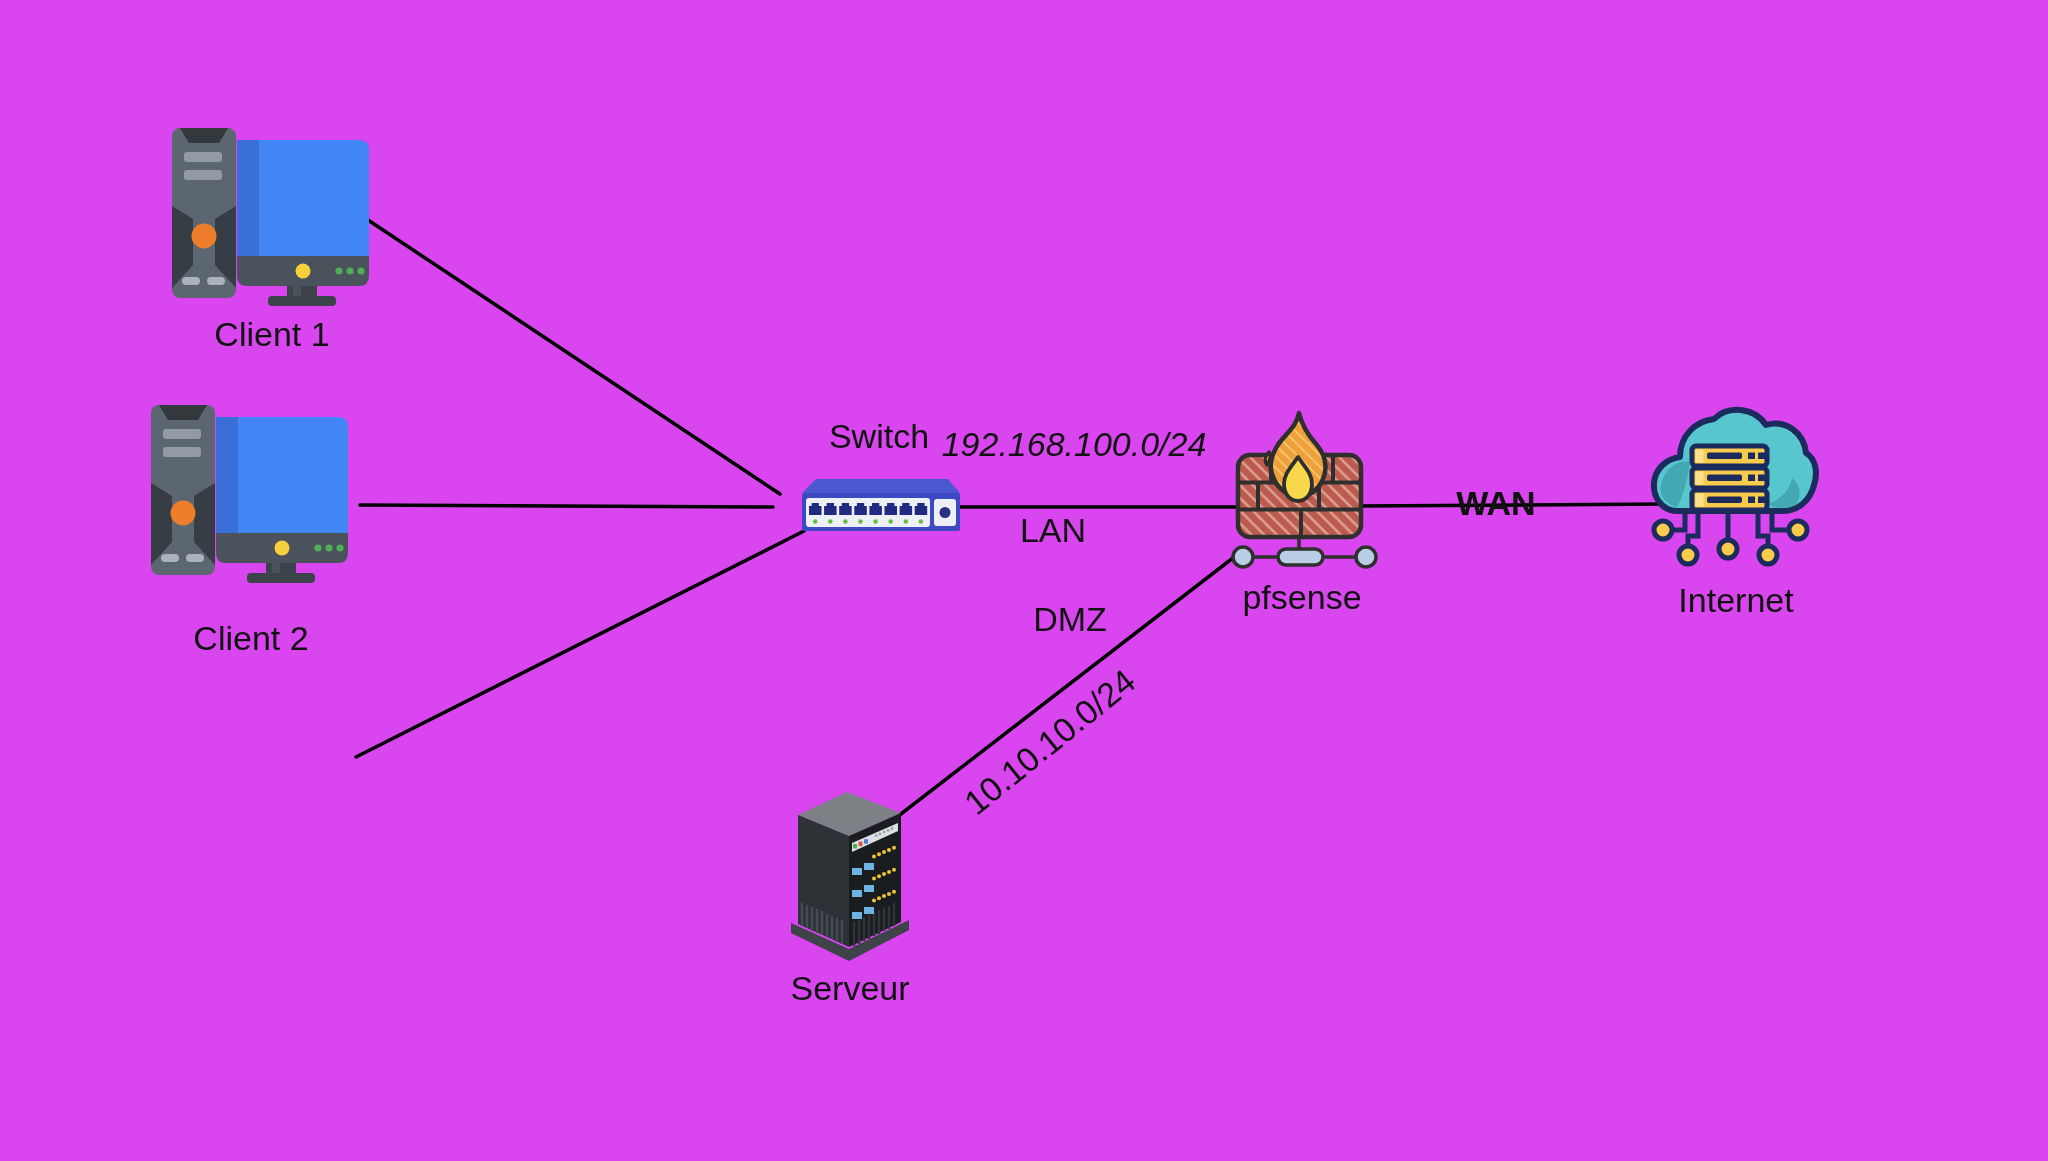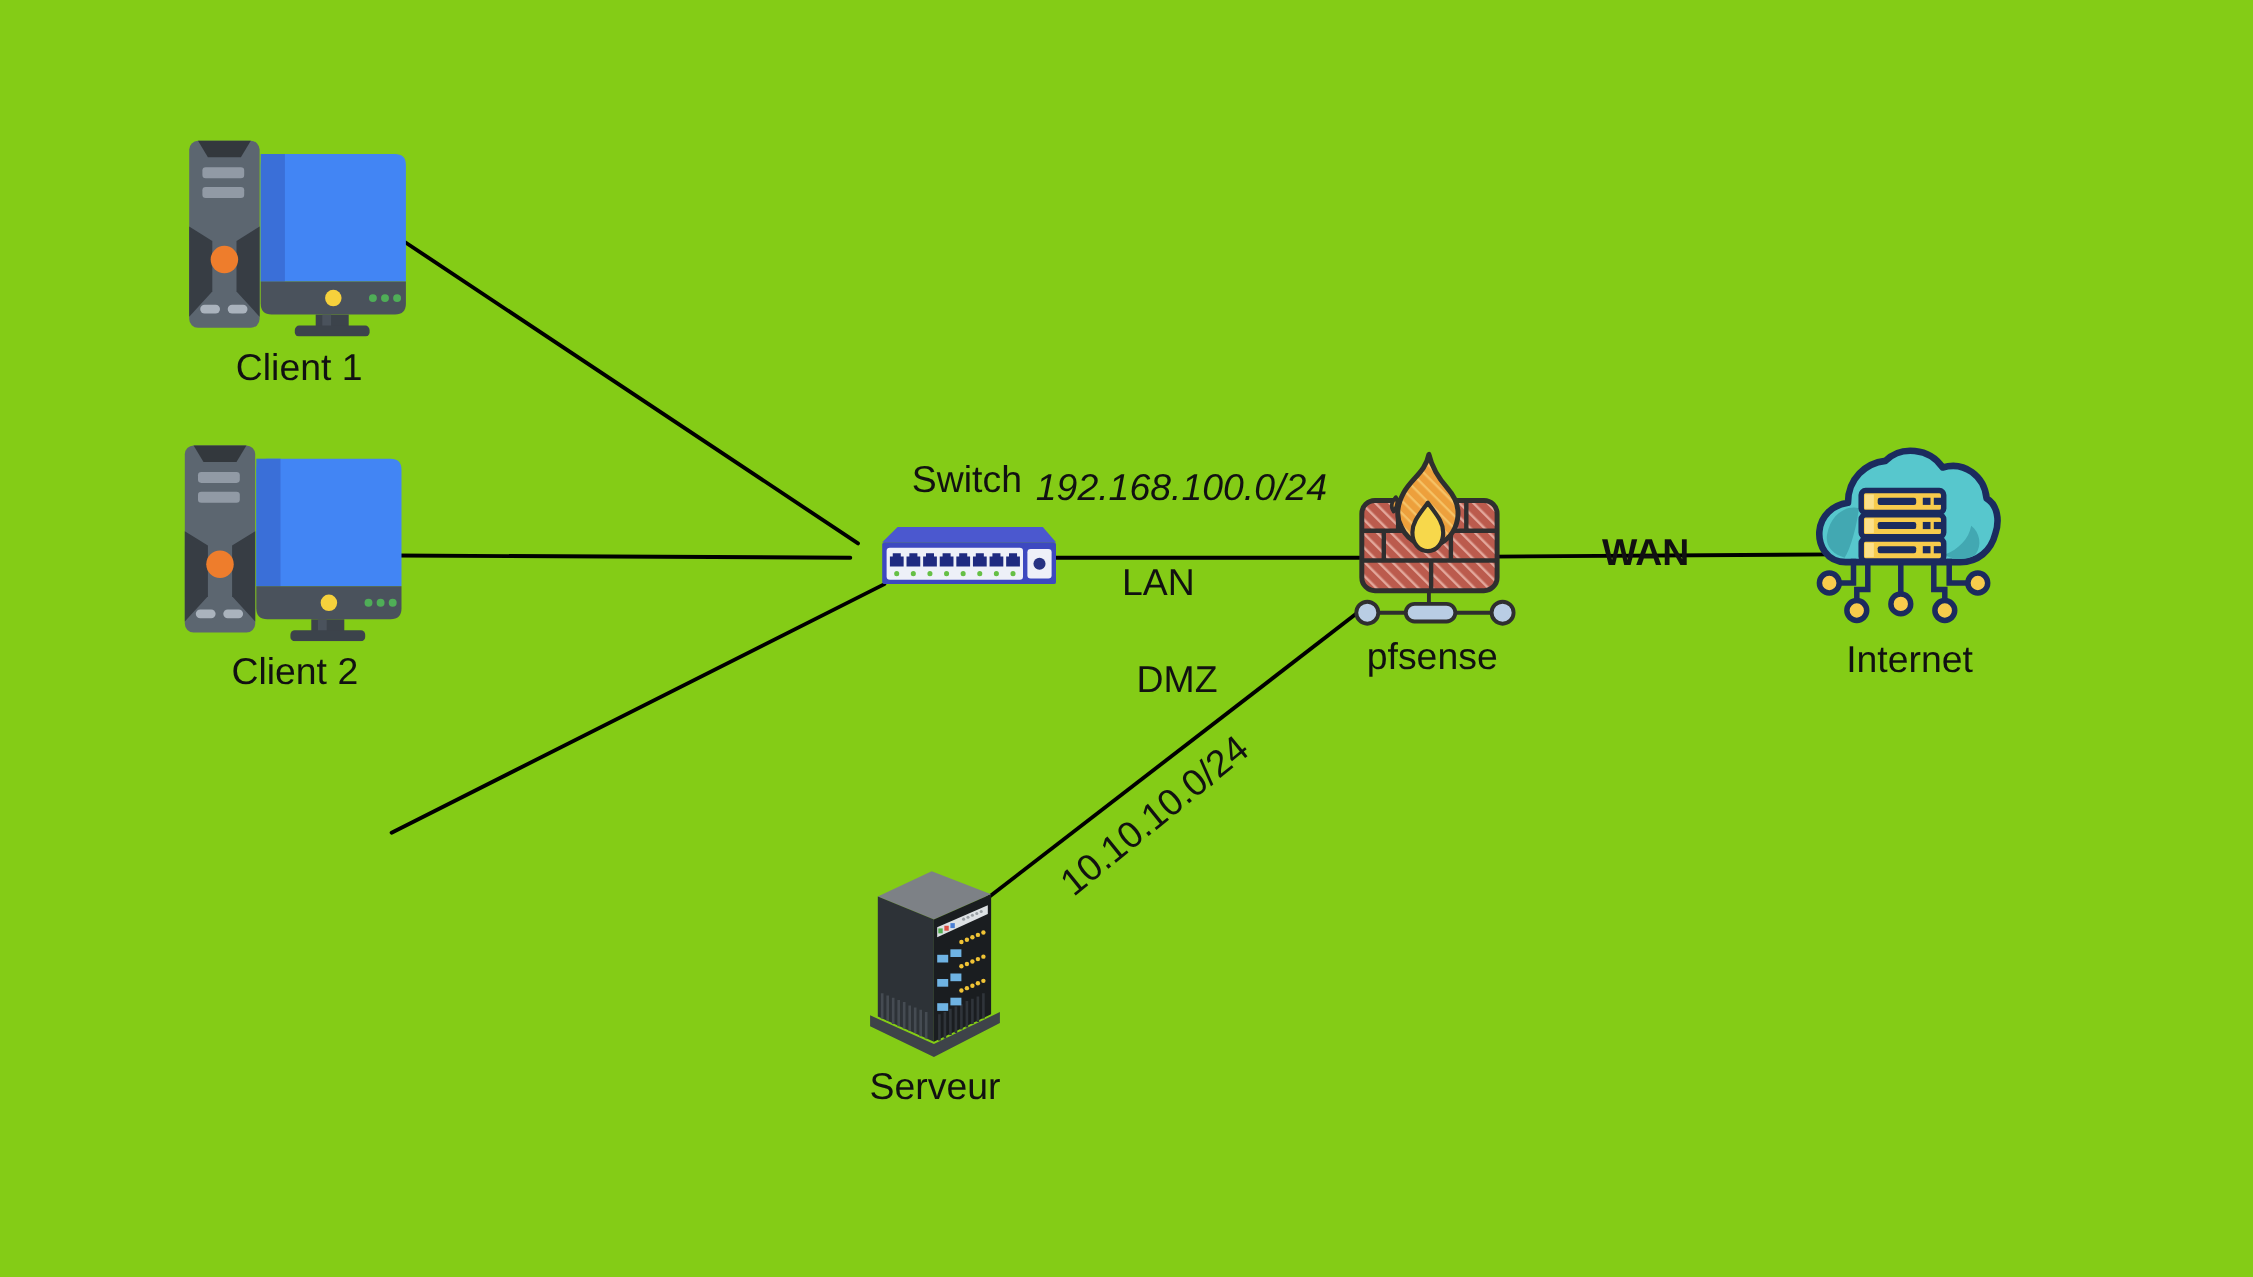--- a/index.html
+++ b/index.html
@@ -1,20 +1,20 @@
 <!DOCTYPE html>
 <html><head>
 <meta charset="utf-8">
 <style>
   html, body { margin: 0; padding: 0; background: #ffffff; }
   .canvas {
     position: relative;
     width: 2048px;
     height: 1161px;
-    background: #84cc16;
+    background: #d946ef;
     font-family: "Liberation Sans", sans-serif;
     overflow: hidden;
   }
   .edges {
     position: absolute;
     left: 0; top: 0;
     width: 2048px; height: 1161px;
   }
   .edges line { stroke: #000000; stroke-width: 3.5; stroke-linecap: round; }
   .node {
@@ -84,21 +84,21 @@
     <line x1="897" y1="817" x2="1242" y2="551"></line>
   </svg>
 
   <div class="node" style="left:162px; top:126px; width:220px;">
     <svg width="210" height="180" viewBox="0 0 210 180">
       <use href="#sym-client"></use>
     </svg>
     <div class="node-label label-below">Client 1</div>
   </div>
 
-  <div class="node" style="left:158px; top:403px; width:220px;">
+  <div class="node" style="left:141px; top:403px; width:220px;gap:27px;">
     <svg width="210" height="180" viewBox="0 0 210 180">
       <use href="#sym-client"></use>
     </svg>
     <div class="node-label label-below">Client 2</div>
   </div>
 
 
   <div class="node" style="left:793px; top:418px; width:172px;align-items:center;">
     <div class="node-label label-above">Switch</div>
     <svg width="166" height="62" viewBox="0 0 166 62">

